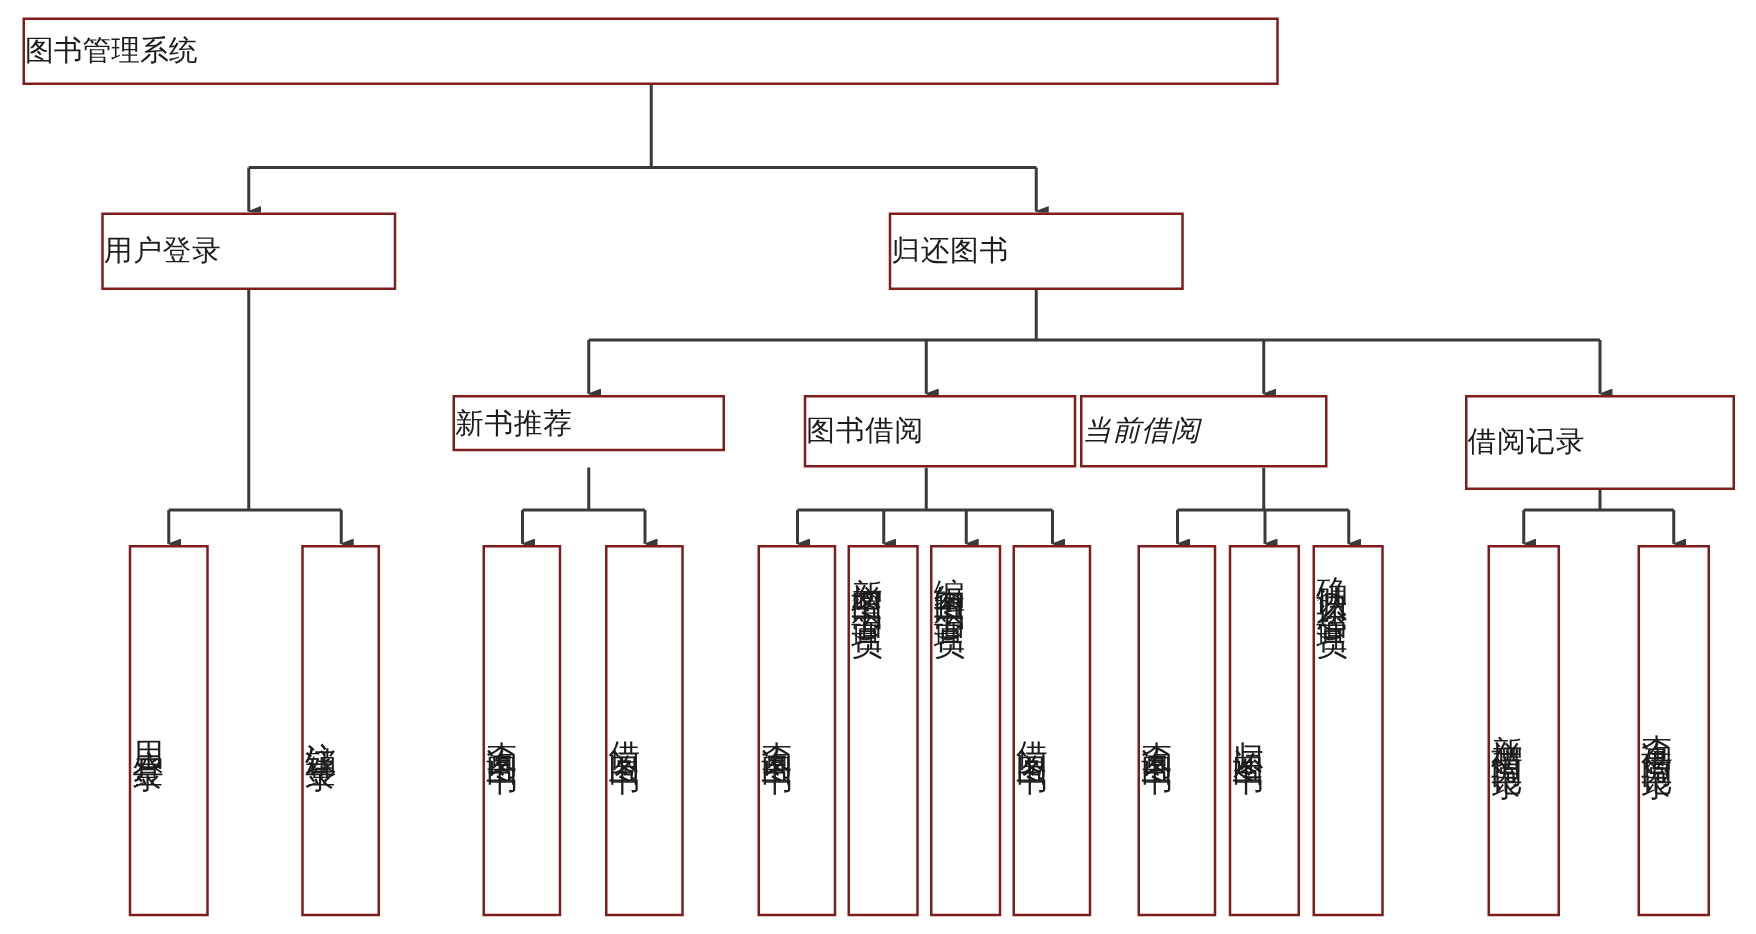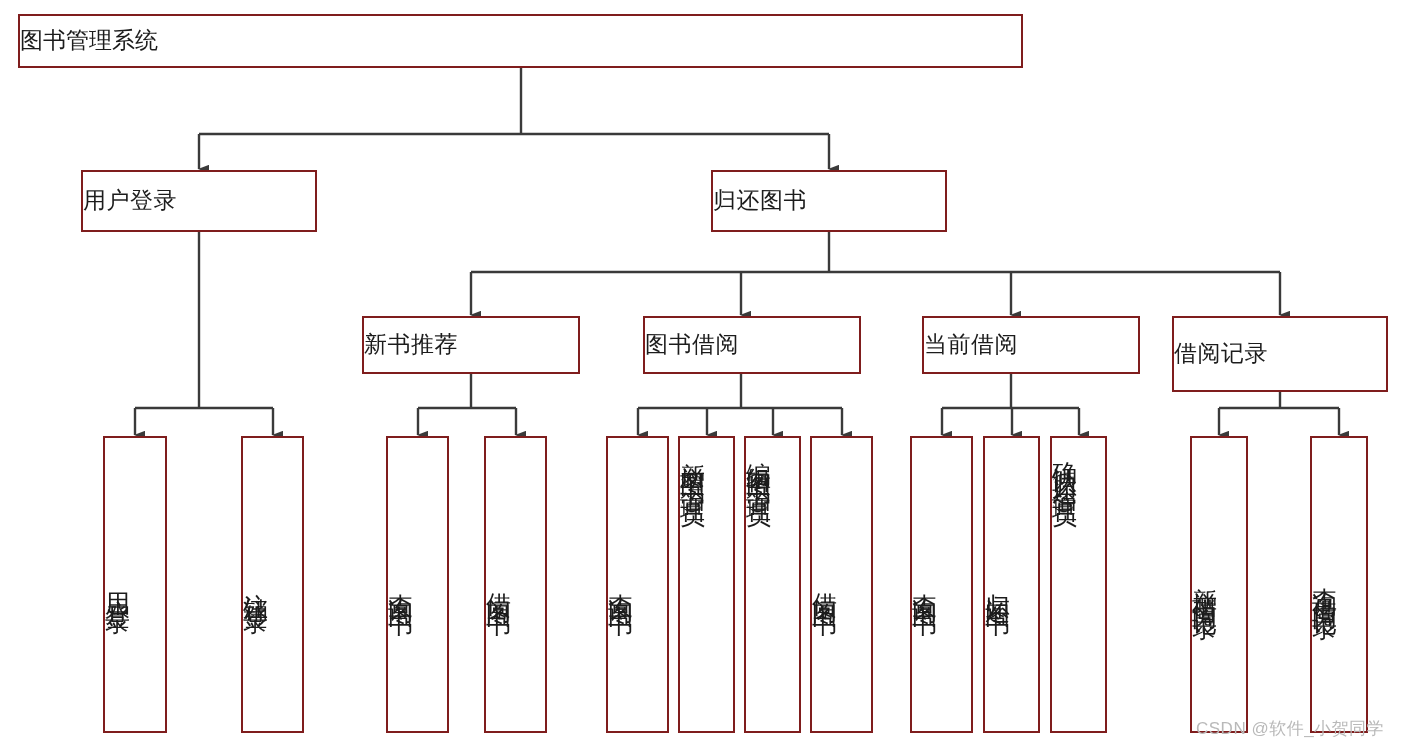--- a/index.html
+++ b/index.html
@@ -121,27 +121,27 @@
   <div id="node-layer">
       <div class="node root" style="left: 18px; top: 14px; width: 1005px; height: 54px;">
         <span class="label">图书管理系统</span>
       </div>
       <div class="node horizontal" style="left: 81px; top: 170px; width: 236px; height: 62px;">
         <span class="label">用户登录</span>
       </div>
       <div class="node horizontal" style="left: 711px; top: 170px; width: 236px; height: 62px;">
         <span class="label">归还图书</span>
       </div>
-      <div class="node horizontal" style="left: 362px; top: 316px; width: 218px; height: 58px;">
+      <div class="node horizontal" style="left: 362px; top: 316px; width: 218px; height: 45px;">
         <span class="label">新书推荐</span>
       </div>
       <div class="node horizontal" style="left: 643px; top: 316px; width: 218px; height: 58px;">
         <span class="label">图书借阅</span>
       </div>
-      <div class="node horizontal" style="left: 922px; top: 316px; width: 218px; height: 58px;">
+      <div class="node horizontal" style="left: 864px; top: 316px; width: 198px; height: 58px; font-style: italic;">
         <span class="label">当前借阅</span>
       </div>
       <div class="node horizontal" style="left: 1172px; top: 316px; width: 216px; height: 76px;">
         <span class="label">借阅记录</span>
       </div>
       <div class="node vertical centered" style="left: 103px; top: 436px; width: 64px; height: 297px;">
         <span class="label">用户登录</span>
       </div>
       <div class="node vertical centered" style="left: 241px; top: 436px; width: 63px; height: 297px;">
         <span class="label">注销登录</span>
@@ -173,14 +173,13 @@
       <div class="node vertical" style="left: 1050px; top: 436px; width: 57px; height: 297px;">
         <span class="label">确认归还（管理员）</span>
       </div>
       <div class="node vertical centered" style="left: 1190px; top: 436px; width: 58px; height: 297px;">
         <span class="label">新增借阅记录</span>
       </div>
       <div class="node vertical centered" style="left: 1310px; top: 436px; width: 58px; height: 297px;">
         <span class="label">查询借阅记录</span>
       </div>
     </div>
-  <div class="watermark" style="left: 1196px; top: 717px;">CSDN @软件_小贺同学</div>
 </div>
 
 </body></html>

